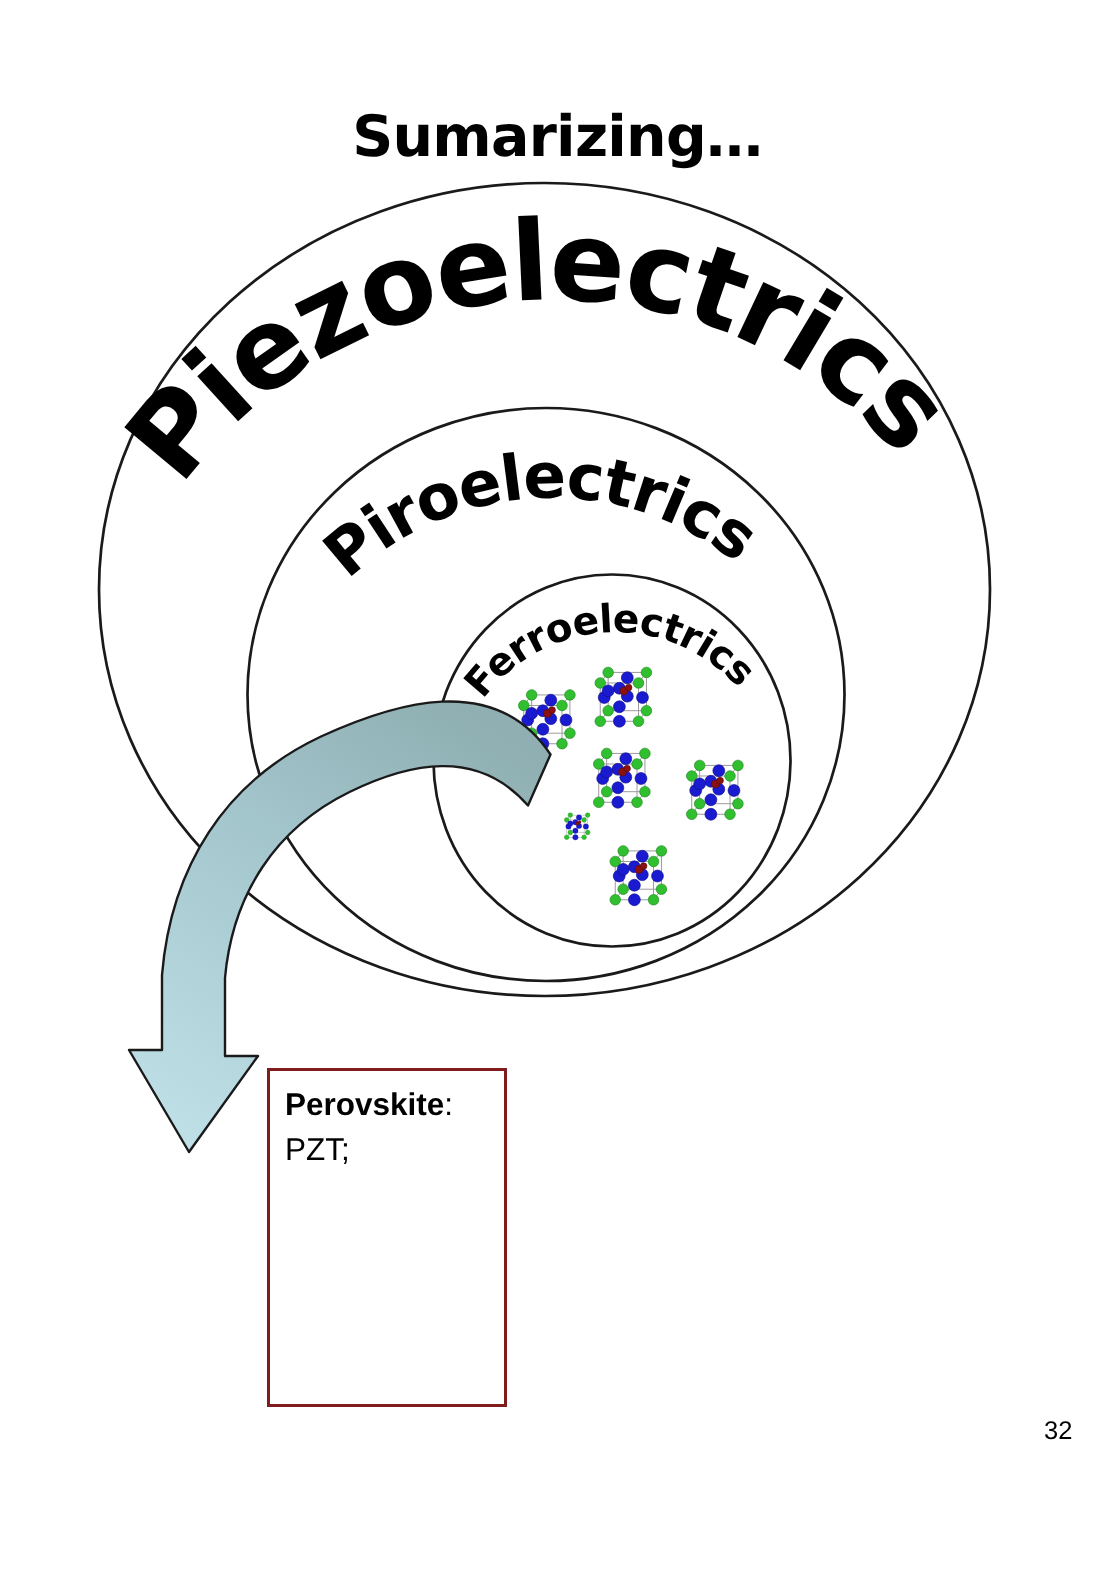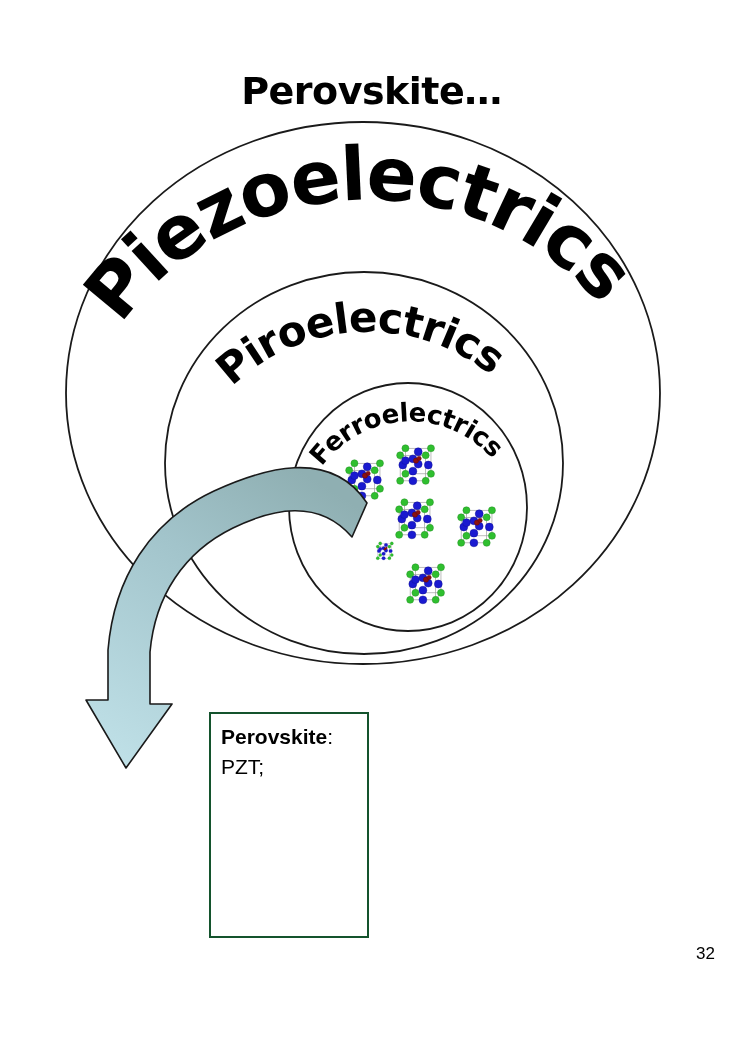--- a/index.html
+++ b/index.html
@@ -17,24 +17,23 @@
     font-weight:bold;font-size:38px;letter-spacing:-0.5px;
     color:#000;line-height:1;
   }
 
   
   #stage{position:absolute;left:0;top:0;width:743px;height:1052px;}
 
   
   #perov-box{
     position:absolute;left:178px;top:712px;width:160px;height:226px;
-    border:2px solid #14532d;background:#fff;
+    border:2px solid #7f1d1d;background:#fff;
     box-sizing:border-box;
     padding:8px 0 0 10px;
-    margin-left:31px;
   }
   #perov-box .line{
     font-family:"Liberation Sans", sans-serif;
     font-size:21px;line-height:30px;color:#000;white-space:nowrap;
   }
   #perov-box .line.head{font-weight:bold;}
   #perov-box .line.head .colon{font-weight:normal;}
   #perov-box sub{font-size:13px;vertical-align:baseline;position:relative;top:4px;}
 
   
@@ -42,21 +41,21 @@
     position:absolute;left:696px;top:944px;
     font-family:Liberation Sans, sans-serif;
     font-size:17px;color:#000;
   }
 </style>
 </head>
 <body>
 
 <div id="slide">
 
-  <div id="title">Perovskite…</div>
+  <div id="title">Sumarizing…</div>
 
   <svg id="stage" viewBox="0 0 743 1052" xmlns="http://www.w3.org/2000/svg">
     <defs>
       <linearGradient id="arrowGrad" x1="0.75" y1="0" x2="0.15" y2="1">
         <stop offset="0%" stop-color="#8fafb2"></stop>
         <stop offset="38%" stop-color="#a2c4cb"></stop>
         <stop offset="100%" stop-color="#bfe0e7"></stop>
       </linearGradient>
 
       <g id="cell">

